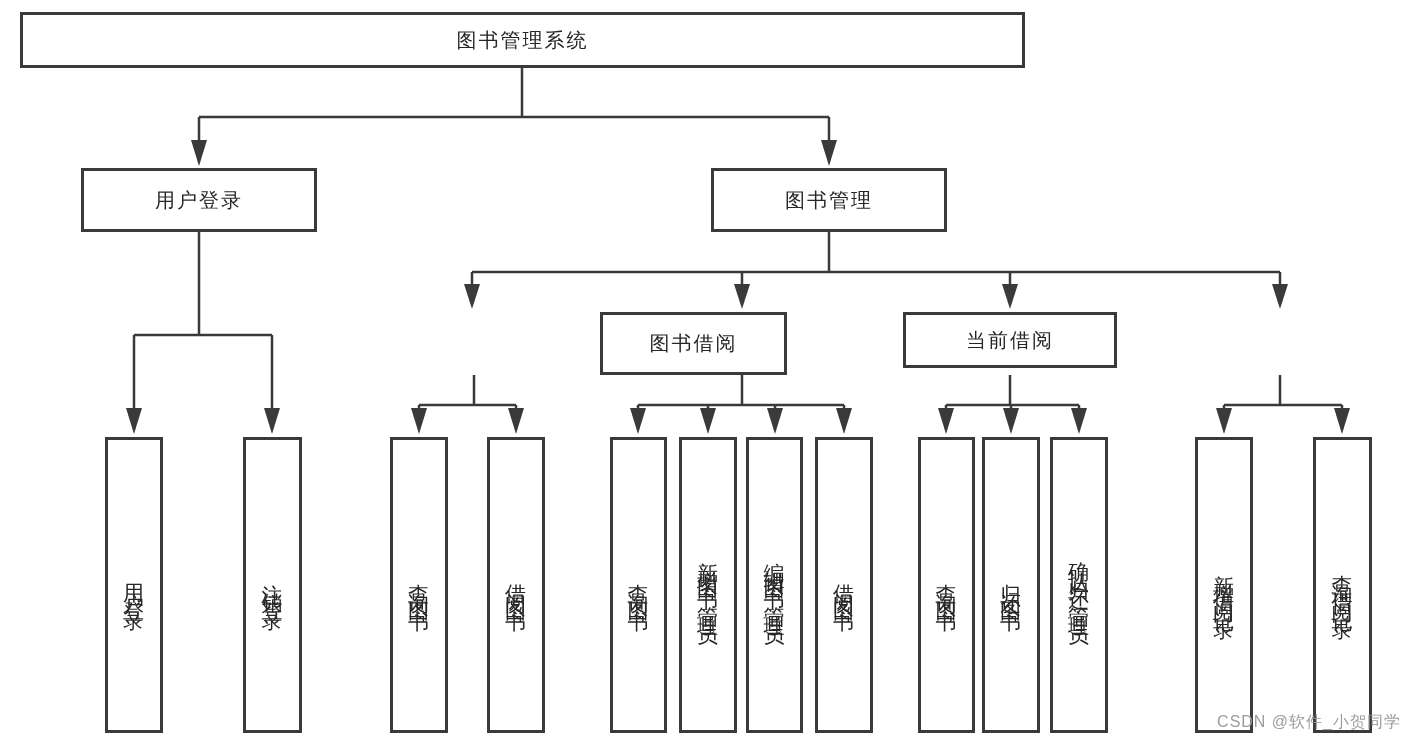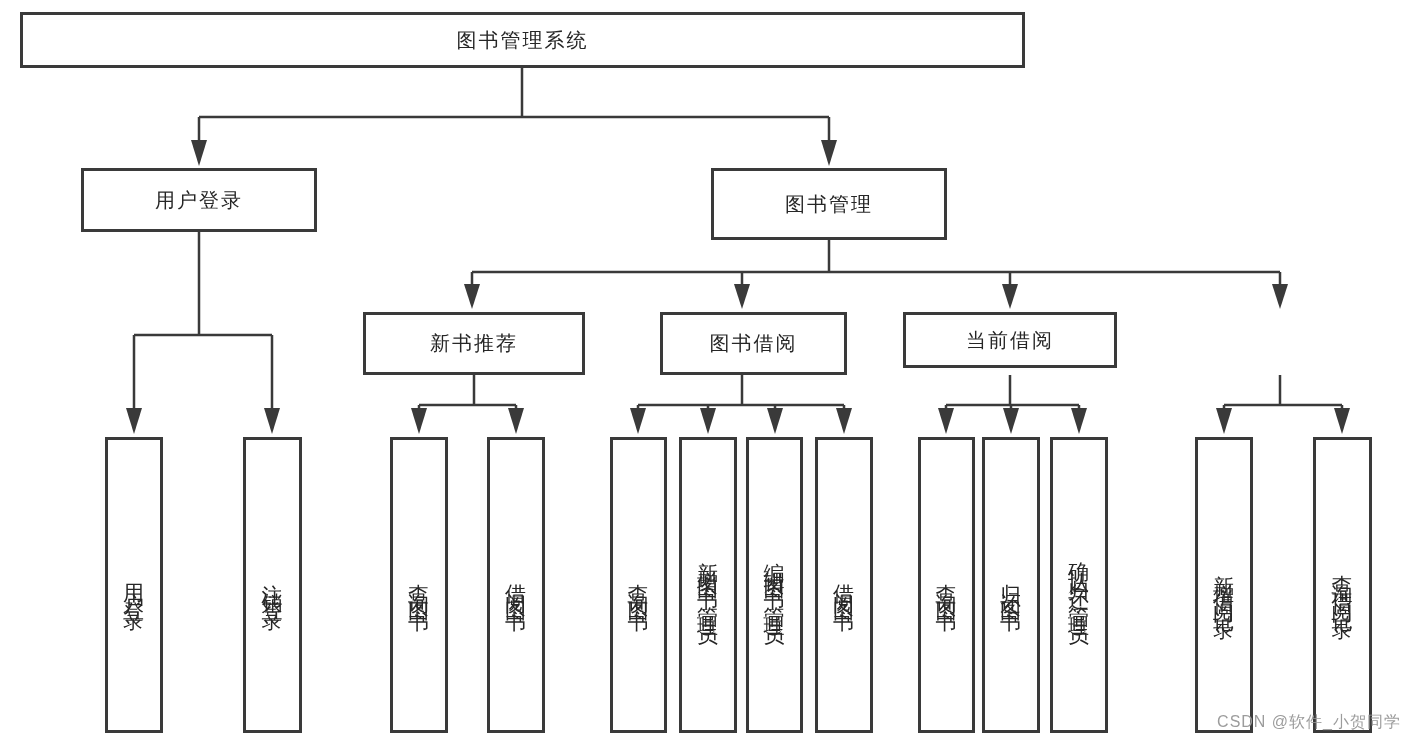--- a/index.html
+++ b/index.html
@@ -66,28 +66,25 @@
     <path class="arrow" d="M1334,408 L1350,408 L1342,434 Z"></path>
   </svg>
 
   <div class="node h" style="left:20px;top:12px;width:1005px;height:56px">
     <span>图书管理系统</span>
   </div>
 
   <div class="node h" style="left:81px;top:168px;width:236px;height:64px">
     <span>用户登录</span>
   </div>
-  <div class="node h" style="left:711px;top:168px;width:236px;height:72px">
+  <div class="node h" style="left:711px;top:168px;width:236px;height:64px">
     <span>图书管理</span>
   </div>
 
-  <div class="node h" style="left:363px;top:312px;width:222px;height:63px">
-    <span>新书推荐</span>
-  </div>
-  <div class="node h" style="left:660px;top:312px;width:187px;height:63px">
+  <div class="node h" style="left:600px;top:312px;width:187px;height:63px">
     <span>图书借阅</span>
   </div>
   <div class="node h" style="left:903px;top:312px;width:214px;height:56px">
     <span>当前借阅</span>
   </div>
 
   <div class="node leaf" style="left:105px;width:58px">
     <span>用户登录</span>
   </div>
   <div class="node leaf" style="left:243px;width:59px">

